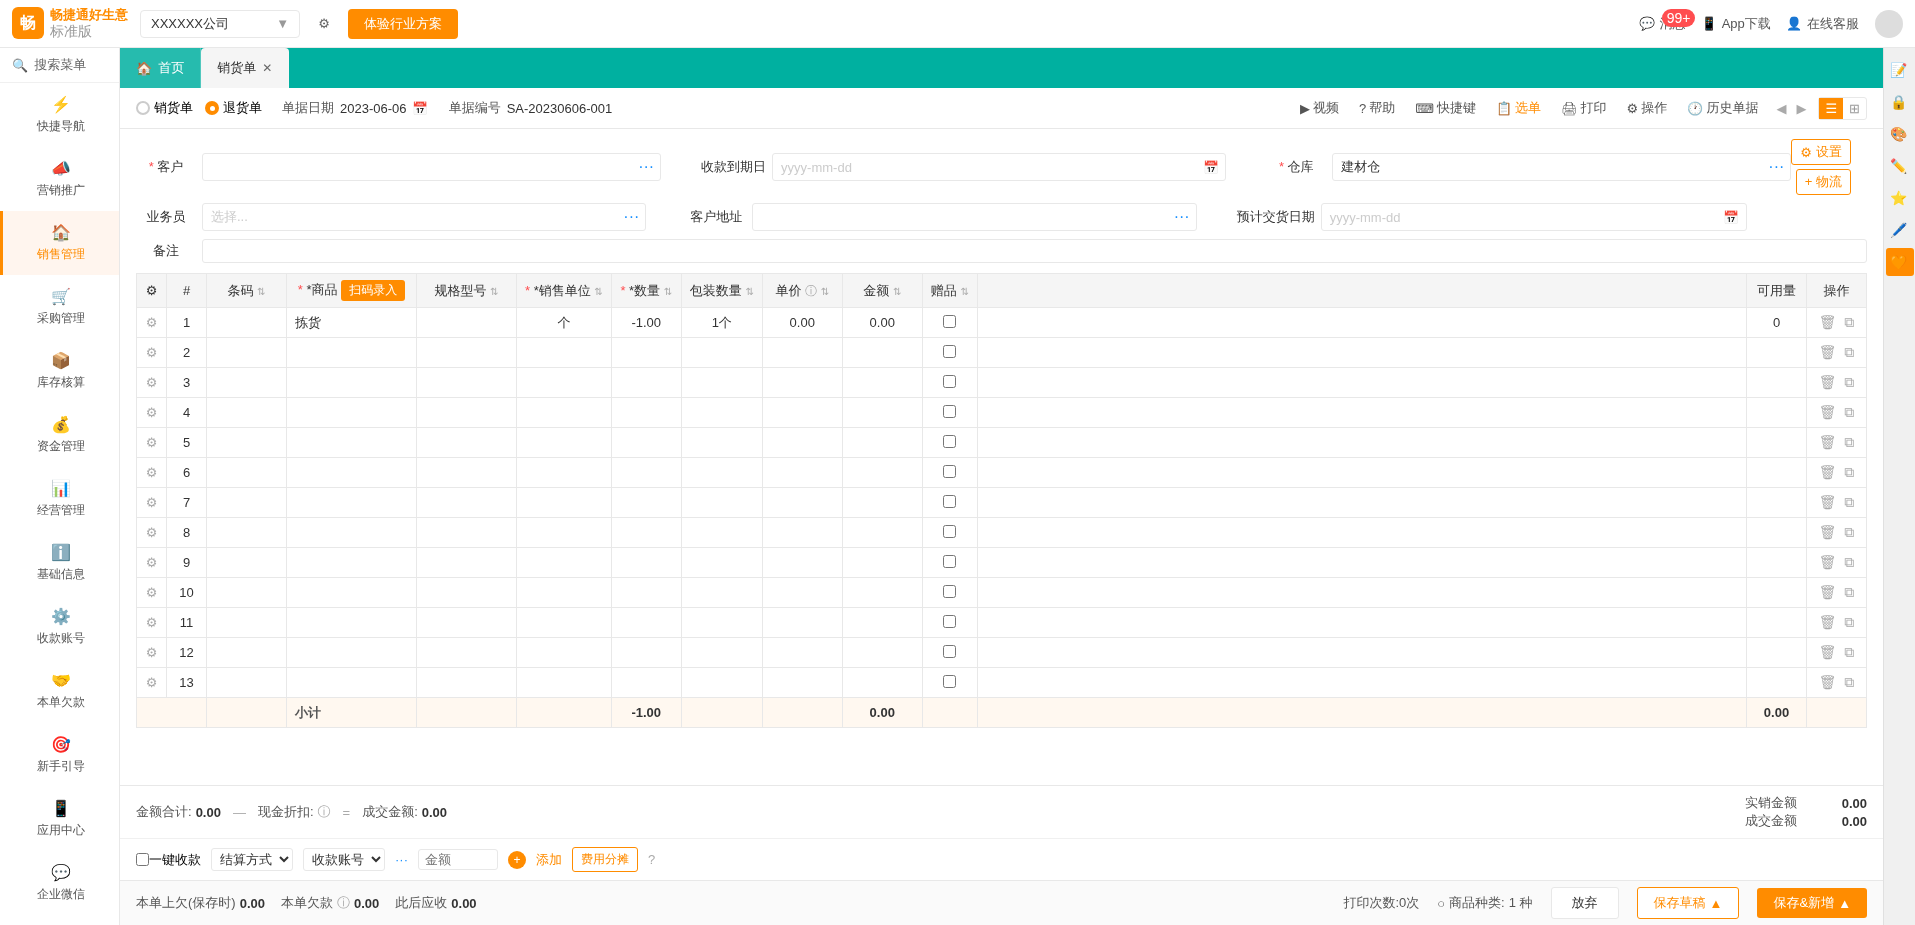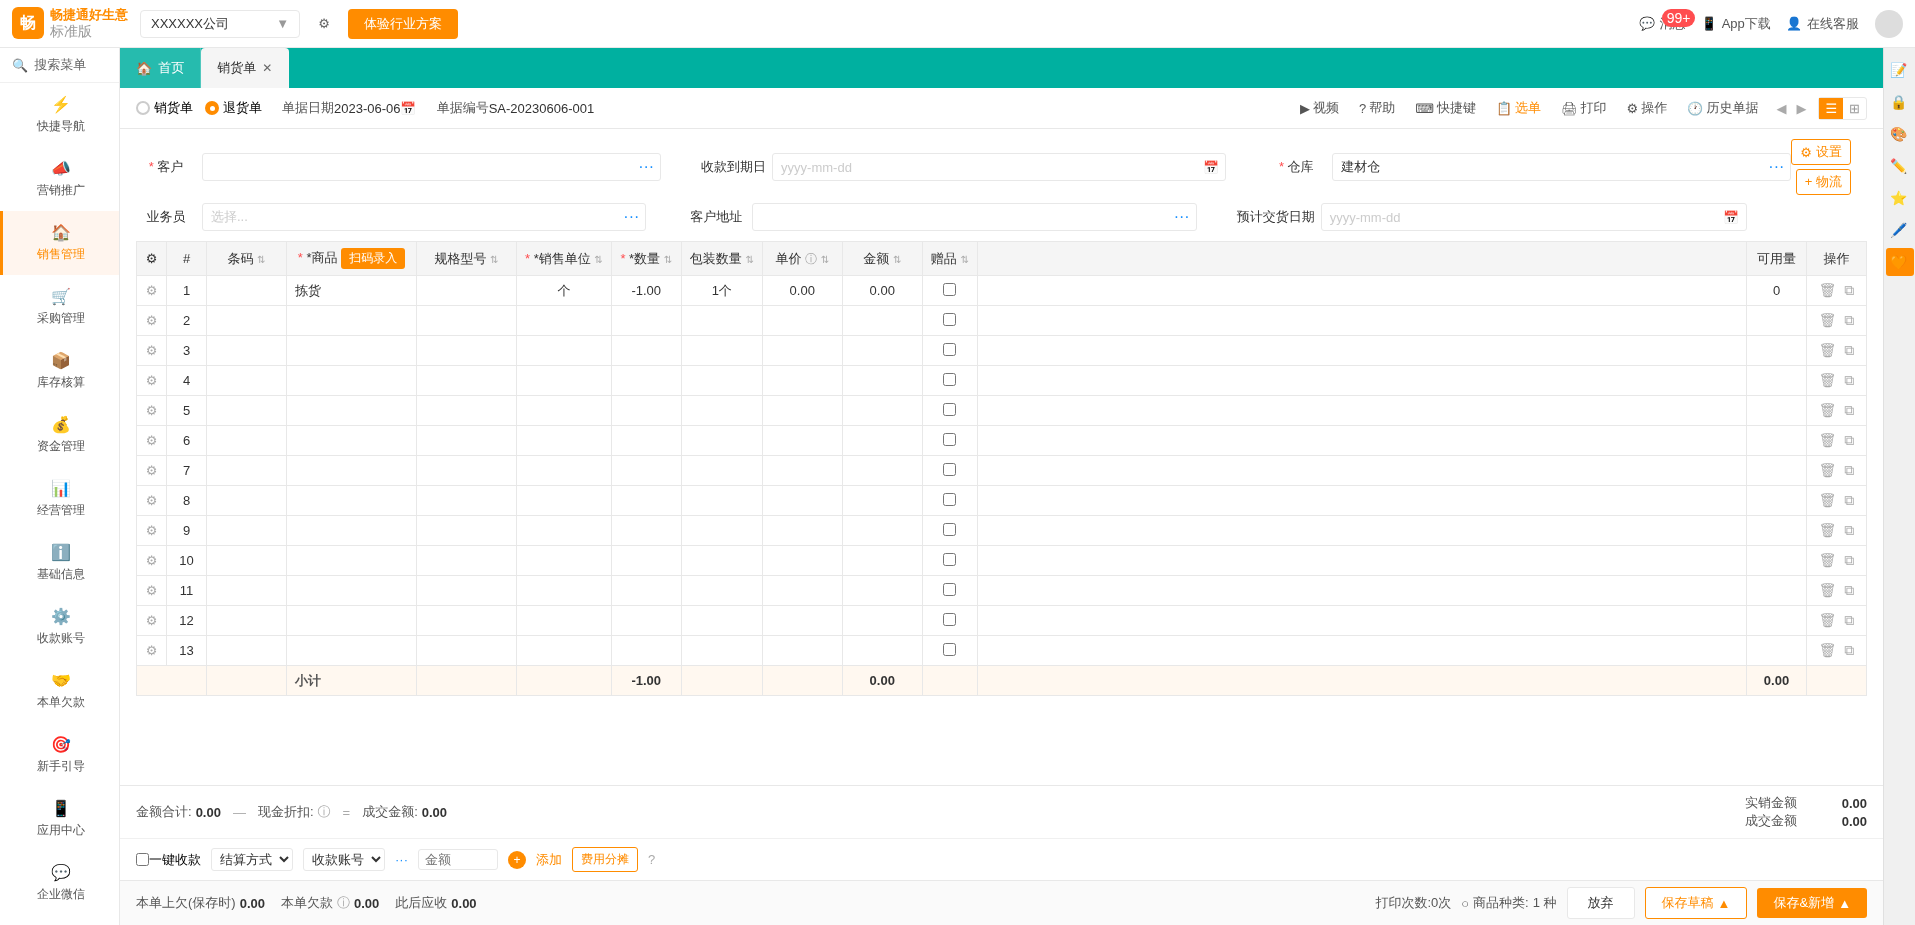--- a/index.html
+++ b/index.html
@@ -44,21 +44,21 @@
     .tab-close { font-size: 12px; color: #666; cursor: pointer; }
 
     
     .form-area { background: #fff; flex: 1; display: flex; flex-direction: column; overflow: hidden; }
     .form-header { padding: 8px 16px; border-bottom: 1px solid #e8e8e8; display: flex; align-items: center; gap: 20px; flex-shrink: 0; }
     .radio-group { display: flex; align-items: center; gap: 12px; }
     .radio-item { display: flex; align-items: center; gap: 4px; cursor: pointer; }
     .radio-circle { width: 14px; height: 14px; border-radius: 50%; border: 2px solid #ccc; display: flex; align-items: center; justify-content: center; }
     .radio-circle.checked { border-color: #ff8c00; background: #ff8c00; }
     .radio-circle.checked::after { content: ''; width: 5px; height: 5px; background: white; border-radius: 50%; }
-    .header-field { display: flex; align-items: center; }
+    .header-field { display: flex; align-items: center; gap: 6px; }
     .header-field label { color: #555; white-space: nowrap; }
     .header-field span { color: #333; }
     .header-actions { margin-left: auto; display: flex; align-items: center; gap: 8px; }
     .action-btn { display: flex; align-items: center; gap: 3px; color: #555; cursor: pointer; font-size: 12px; padding: 3px 6px; border-radius: 3px; }
     .nav-arrows { display: flex; gap: 2px; }
     .view-toggle { display: flex; border: 1px solid #e8e8e8; border-radius: 3px; }
     .view-btn { padding: 3px 6px; cursor: pointer; color: #999; }
     .view-btn.active { background: #ff8c00; color: white; }
 
     
@@ -111,21 +111,21 @@
     .bottom-payment { padding: 8px 16px; display: flex; align-items: center; gap: 10px; }
     .checkbox-item { display: flex; align-items: center; gap: 0; cursor: pointer; }
     .add-btn { background: #ff8c00; color: white; border: none; border-radius: 50%; width: 18px; height: 18px; font-size: 12px; cursor: pointer; display: flex; align-items: center; justify-content: center; }
     .fee-split-btn { border: 1px solid #ff8c00; color: #ff8c00; background: #fff; border-radius: 3px; padding: 3px 8px; cursor: pointer; font-size: 12px; }
     .amount-row { display: flex; gap: 10px; align-items: center; }
     .amount-label { color: #555; }
     .amount-value { color: #333; font-weight: bold; min-width: 60px; text-align: right; }
     .bottom-footer { padding: 6px 16px; display: flex; align-items: center; gap: 16px; background: #fafafa; border-top: 1px solid #e8e8e8; }
     .footer-item { display: flex; align-items: center; gap: 4px; color: #555; font-size: 12px; }
     .footer-value { color: #333; font-weight: bold; }
-    .footer-actions { margin-left: auto; display: flex; align-items: center; gap: 10px; }
+    .footer-actions { margin-left: auto; display: flex; align-items: center; gap: 18px; }
     .discard-btn { border: 1px solid #e8e8e8; background: #fff; border-radius: 3px; padding: 6px 20px; cursor: pointer; color: #333; font-size: 13px; }
     .save-draft-btn { border: 1px solid #ff8c00; background: #fff; color: #ff8c00; border-radius: 3px; padding: 6px 16px; cursor: pointer; font-size: 13px; display: flex; align-items: center; gap: 4px; }
     .save-new-btn { background: #ff8c00; color: white; border: none; border-radius: 3px; padding: 6px 16px; cursor: pointer; font-size: 13px; display: flex; align-items: center; gap: 4px; }
     .product-types { display: flex; align-items: center; gap: 4px; color: #555; font-size: 12px; }
 
     
     .right-panel { width: 32px; background: #f0f0f0; display: flex; flex-direction: column; align-items: center; padding: 8px 0; gap: 4px; border-left: 1px solid #e0e0e0; }
     .right-panel-icon { width: 28px; height: 28px; display: flex; align-items: center; justify-content: center; cursor: pointer; color: #888; border-radius: 3px; font-size: 14px; }
     .right-panel-icon.orange { background: #ff8c00; color: white; }
 
@@ -368,20 +368,26 @@
           <div style="width:40px;"></div>
 
           <div class="field-item" style="flex:2;">
             <span class="field-label">预计交货日期</span>
             <div class="field-input" style="position:relative; min-width:200px;">
               <span style="color:#ccc;">yyyy-mm-dd</span>
               <span class="calendar-icon" style="position:absolute; right:6px;">📅</span>
             </div>
           </div>
           <div style="flex:0 0 120px;"></div>
+        </div>
+        <div class="fields-row">
+          <div class="field-item" style="flex:1;">
+            <span class="field-label">备注</span>
+            <div class="field-input" style="flex:1; min-height:24px;"></div>
+          </div>
         </div>
       </div>
 
       <div class="table-area">
         <div class="table-wrapper">
           <table class="data-table">
             <thead>
               <tr>
                 <th class="gear-th">⚙</th>
                 <th class="col-num">#</th>

